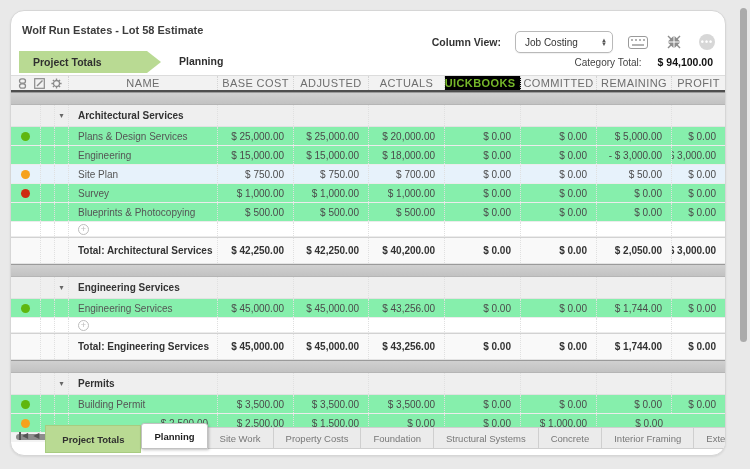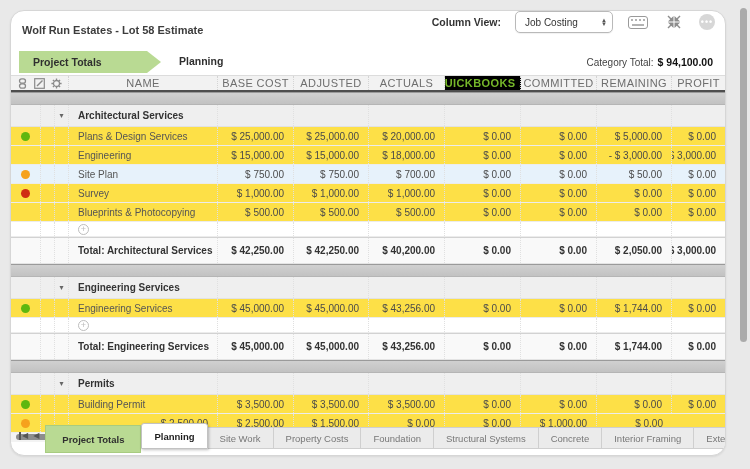--- a/index.html
+++ b/index.html
@@ -11,59 +11,59 @@
   }
   .card {
     position:absolute; left:10px; top:10px; width:716px; height:446px;
     background:#fff; border:1px solid #d6d6d6; border-radius:14px;
     box-shadow:0 1px 2px rgba(0,0,0,.08);
     overflow:hidden;
   }
   
   .top-bar { position:relative; height:40px; }
   .doc-title { position:absolute; left:11px; top:13px; font-size:11px; font-weight:bold; color:#3c3c3c; }
-  .view-ctl { position:absolute; right:10px; top:0; display:flex; align-items:center; gap:14px; }
+  .view-ctl { position:absolute; right:10px; top:20px; display:flex; align-items:center; gap:14px; }
   .view-label { font-size:10.5px; font-weight:bold; color:#333; }
   .select-box {
     width:98px; height:22px; background:#fff; border:1px solid #b9b9b9; border-radius:5px;
     display:flex; align-items:center; justify-content:space-between; padding:0 5px 0 9px;
     font-size:10px; color:#333; box-shadow:0 1px 1px rgba(0,0,0,.06); cursor:default;text-align:center;
   }
   .stepper { display:flex; flex-direction:column; line-height:4px; font-size:6px; color:#555; }
   .hdr-icon { width:22px; height:16px; display:flex; align-items:center; justify-content:center; }
   .more-circle { width:16px; height:16px; border-radius:50%; background:#d7d7d7; color:#fff;
     display:flex; align-items:center; justify-content:center; font-size:9px; letter-spacing:1px; font-weight:bold; }
   
   .tab-strip { position:relative; height:24px; }
   .green-arrow-tab {
     position:absolute; left:8px; top:0; height:22px; width:142px;
     background:#b9da93; color:#2f2f2f; font-size:10.5px; font-weight:bold;
     display:flex; align-items:center; padding-left:14px;
     clip-path:polygon(0 0, calc(100% - 14px) 0, 100% 50%, calc(100% - 14px) 100%, 0 100%);
   }
   .plain-tab { position:absolute; left:168px; top:4px; font-size:10.5px; font-weight:bold; color:#2f2f2f; }
   .cat-total { position:absolute; right:12px; top:5px; font-size:10px; color:#444; }
-  .cat-total b { color:#111; margin-left:4px; font-size:10.5px; }
+  .cat-total b { color:#111; margin-left:16px; font-size:10.5px; }
   
   .grid-row { display:grid; grid-template-columns:30px 14px 14px 149px 76px 75px 76px 76px 76px 75px minmax(0,1fr); }
   .thead { height:17px; background:#f2f2f2; border-top:1px solid #dcdcdc; border-bottom:2px solid #4e4e4e; }
   .thead .th { font-size:11px; color:#6e6e6e; letter-spacing:.4px; display:flex; align-items:center; justify-content:center;
     border-right:1px dotted #d4d4d4; overflow:hidden; white-space:nowrap; }
   .thead .th:last-child { border-right:none; }
   .thead .th.sel { background:#000000; color:#76b82a; font-weight:bold; }
   .icon-cluster { grid-column:1 / 4; display:flex; align-items:center; gap:6px; padding-left:6px; border-right:1px dotted #d4d4d4; }
   .tool-ic { width:11px; height:11px; display:block; cursor:pointer; }
   
   .divider { height:13px; background:linear-gradient(#d0d0d0,#c2c2c2); border-top:1px solid #9a9a9a; border-bottom:1px solid #b5b5b5; }
   .cell { border-right:1px dotted #e0e0e0; display:flex; align-items:center; overflow:hidden; white-space:nowrap; }
   .grid-row > .cell:last-child { border-right:none; }
   .sec-row { height:22px; background:#efefef; border-bottom:1px solid #e2e2e2; }
   .sec-row .tri { justify-content:center; font-size:8px; color:#666; cursor:pointer; }
   .sec-name { font-size:10px; font-weight:bold; color:#333; padding-left:9px; }
-  .item-row { height:19px; background:#fde047; border-bottom:1px solid #ececec; }
+  .item-row { height:19px; background:#86efac; border-bottom:1px solid #ececec; }
   .item-row.hl { background:#e7f2fb; }
   .name-cell { font-size:10px; color:#555; padding-left:9px; }
   .money { font-size:10px; color:#4a4a4a; justify-content:flex-end; padding-right:9px; }
   .dot { width:9px; height:9px; border-radius:50%; margin:0 auto; cursor:pointer; }
   .add-row { height:15px; background:#fff; border-bottom:1px solid #ececec; }
   .add-btn { width:11px; height:11px; border:1px solid #bdbdbd; border-radius:50%; color:#bdbdbd;
     font-size:9px; line-height:9px; text-align:center; margin-left:9px; cursor:pointer; }
   .total-row { height:27px; background:#f9f9f9; border-top:1px solid #d2d2d2; border-bottom:1px solid #e4e4e4; }
   .total-row .name-cell, .total-row .money { font-weight:bold; color:#333; }
   

